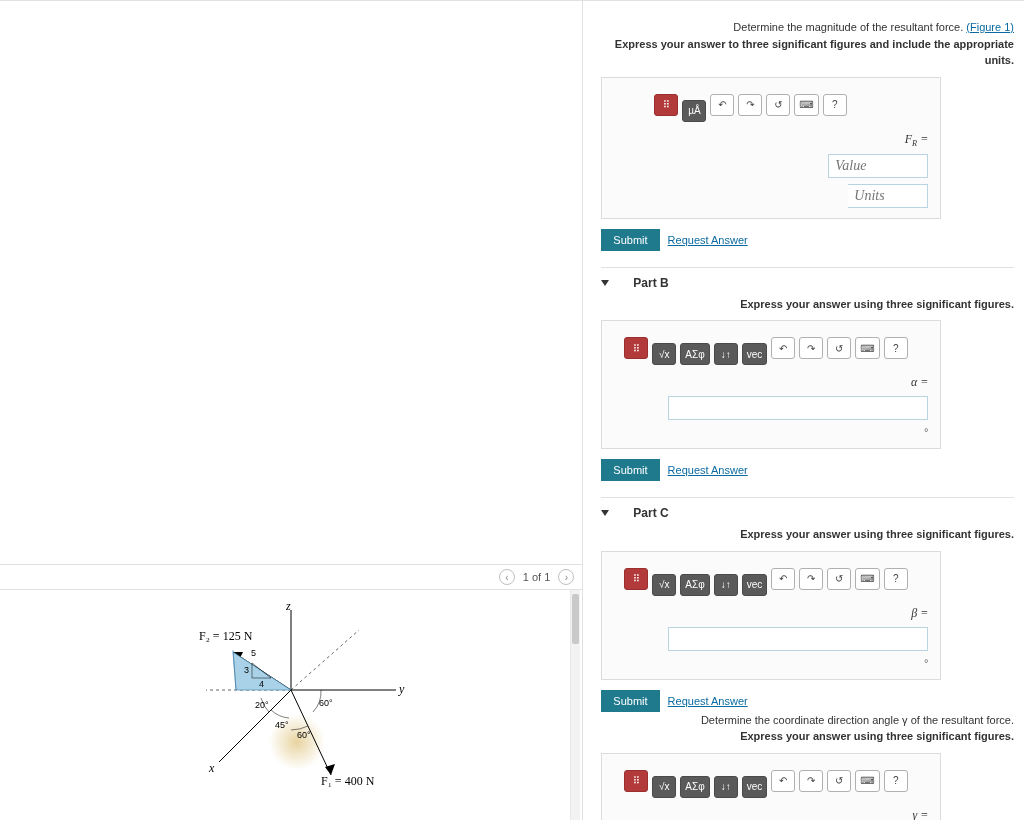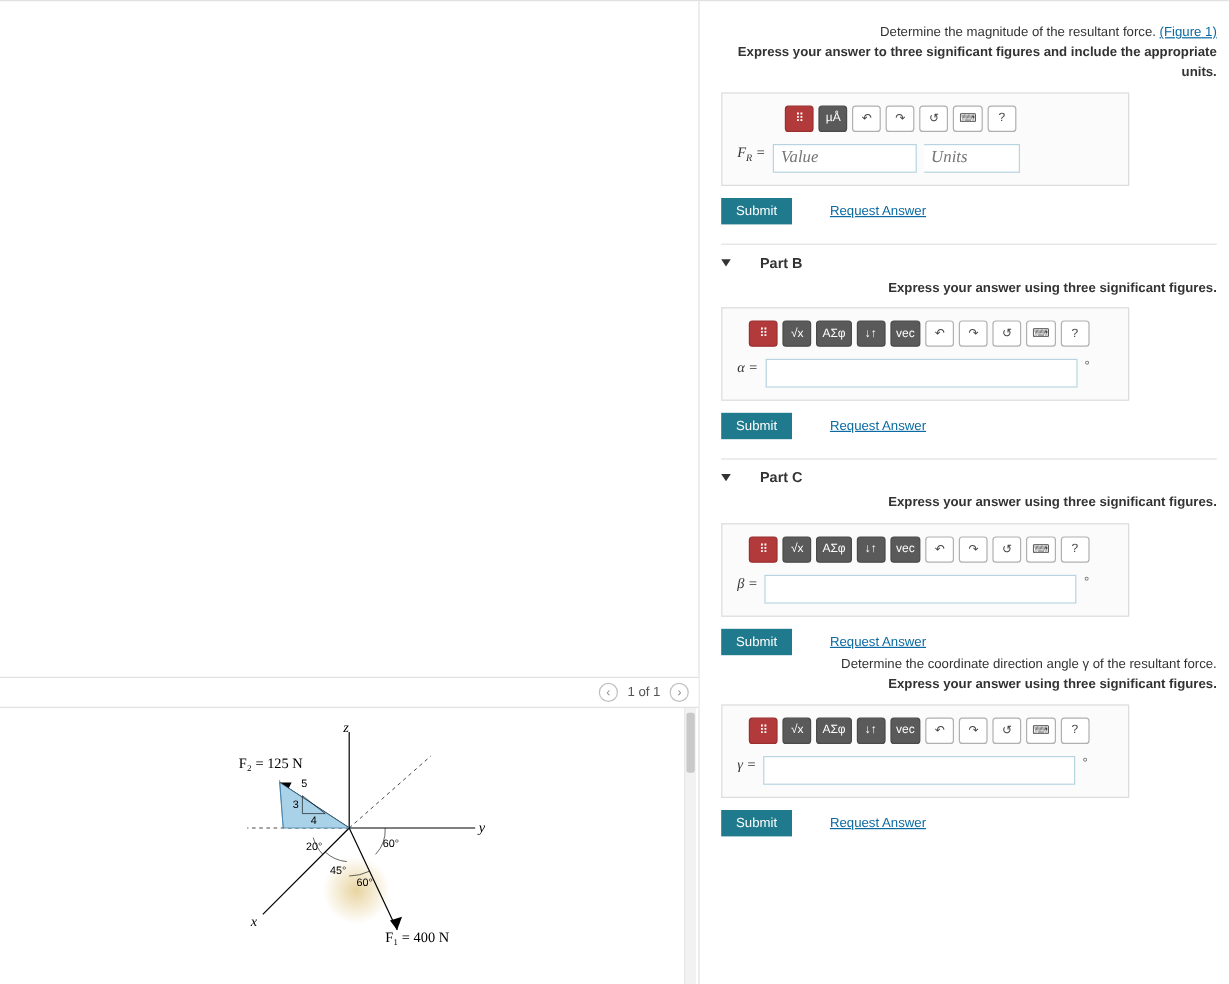--- a/index.html
+++ b/index.html
@@ -73,36 +73,36 @@
     display: flex; gap: 4px; align-items: center; margin-bottom: 10px;
     margin-left: 40px;
   }
   .toolbar.compact { margin-left: 10px; }
   .tbtn {
     height: 22px; min-width: 24px; padding: 0 4px;
     border: 1px solid #b0b0b0; border-radius: 3px;
     display: inline-flex; align-items: center; justify-content: center;
     font-size: 10px; background: #fff; color: #444;
   }
-  .tbtn.dark { background: #5a5a5a; color: #fff; border-color: #4a4a4a; }
+  .tbtn.dark { background: #5a5a5a; color: #fff; border-color: #4a4a4a; margin-top: 12px; }
   .tbtn.red  { background: #b33a3a; color: #fff; border-color: #9a2f2f; }
-  .input-row { display: flex; align-items: flex-start; gap: 6px; }
+  .input-row { display: flex; align-items: flex-end; gap: 6px; flex-direction: column; }
   .varlabel { font-style: italic; font-family: "Times New Roman", serif; font-size: 12px; }
   .varlabel sub { font-size: 0.7em; }
   .field {
     height: 24px; border: 1px solid #b7d4e0;
     background: #fff; padding: 2px 6px;
     font-style: italic; color: #999;
     font-family: "Times New Roman", serif; font-size: 14px;
   }
-  .value-field { width: 120px; }
+  .value-field { width: 100px; }
   .units-field { width: 80px; border-left: none; }
   .long-field  { width: 260px; background: #fff; }
   .unit-suffix { font-size: 11px; color: #666; }
-  .submit-row { display: flex; align-items: center; gap: 32px; margin-top: 10px; }
+  .submit-row { display: flex; align-items: center; gap: 8px; margin-top: 10px; }
   .submit-btn {
     background: #1e7a8c; color: #fff; border: none;
     padding: 5px 12px; font-size: 11px; cursor: pointer;
   }
   .req-link { color: #0a6aa1; text-decoration: underline; font-size: 11px; cursor: pointer; }
   .parthdr {
     display: flex; align-items: center; gap: 24px;
     border-top: 1px solid #e1e1e1; padding-top: 8px; margin-top: 16px; margin-bottom: 6px;
     font-weight: bold; font-size: 12px; color: #333;
   }

